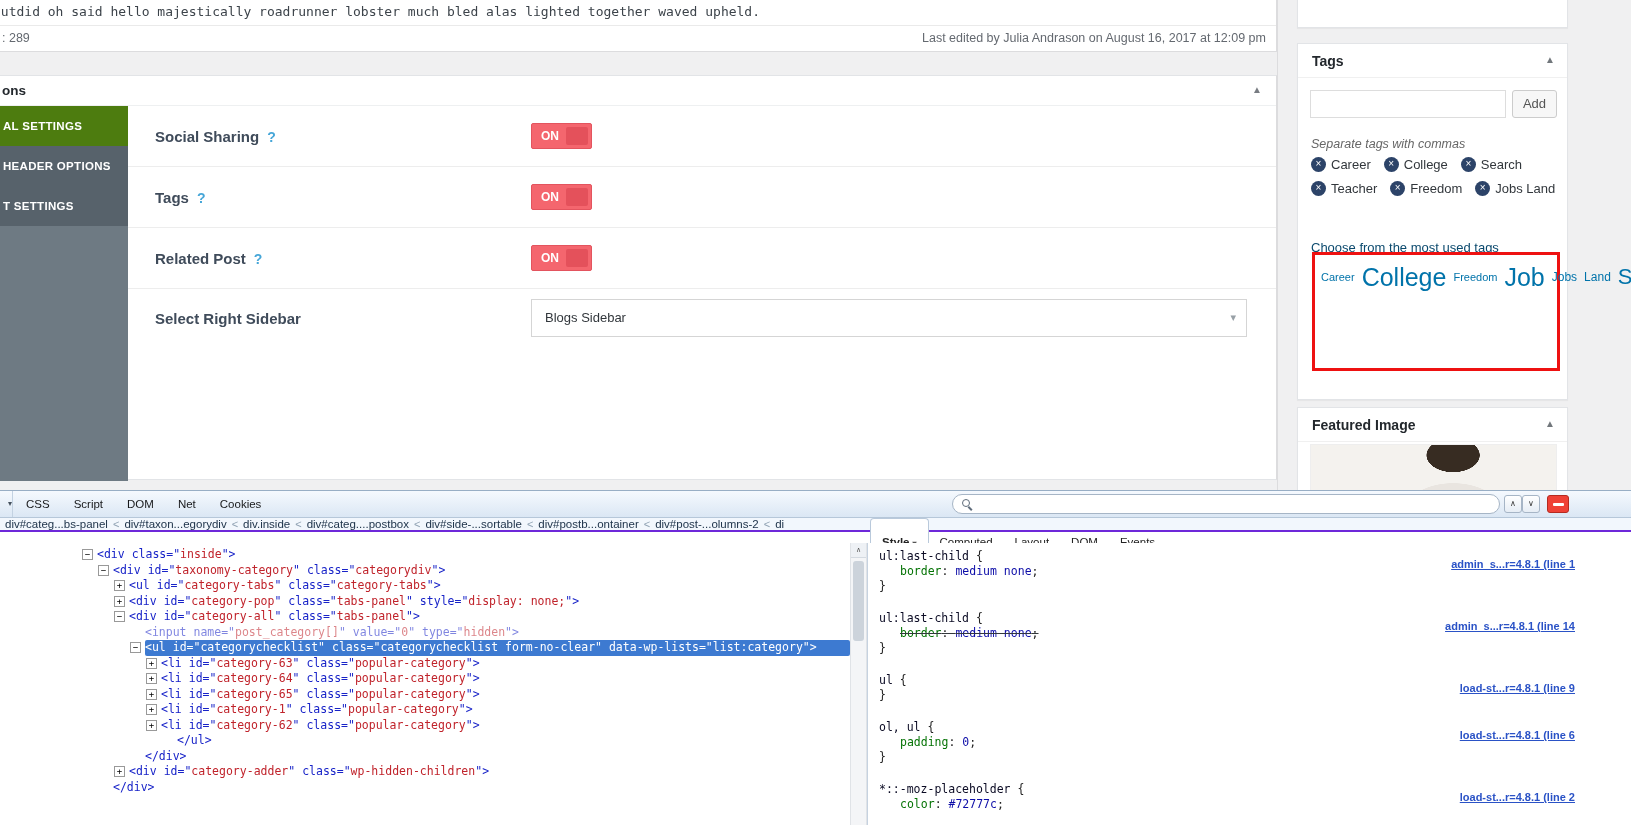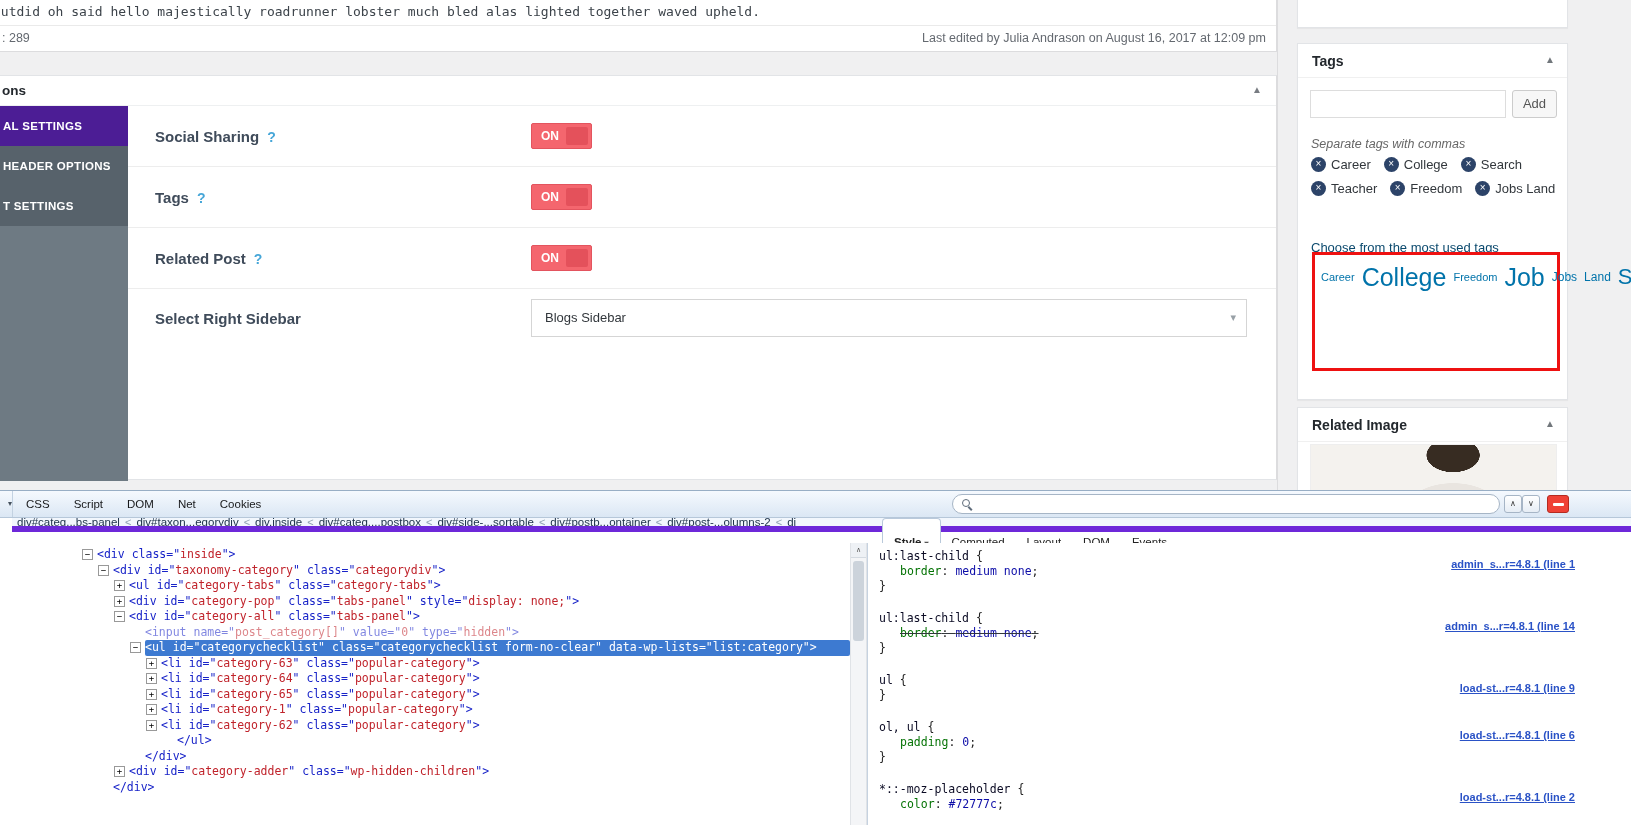--- a/index.html
+++ b/index.html
@@ -12,21 +12,21 @@
 #word-count{position:absolute;left:2px;top:31px;font-size:12.5px;color:#646970}
 #last-edited{position:absolute;right:10px;top:31px;font-size:12.5px;color:#646970}
 #divider-v{position:absolute;left:1277px;top:0;width:1px;height:490px;background:#dcdcde}
 
 #options-box{position:absolute;left:0;top:75px;width:1277px;height:405px;background:#fff;border-top:1px solid #e2e4e7;border-bottom:1px solid #e2e4e7;border-right:1px solid #dcdcde}
 #ob-header{position:relative;height:30px;border-bottom:1px solid #eef0f1}
 #ob-title{position:absolute;left:2px;top:7px;font-size:13.5px;font-weight:bold;color:#23282d}
 #ob-collapse{position:absolute;right:14px;top:8px;font-size:10px;color:#787c82;cursor:pointer}
 #ob-nav{position:absolute;left:0;top:30px;width:128px;height:375px;background:#6e7a83}
 .ob-nav-item{height:40px;line-height:40px;padding-left:3px;background:#57626b;color:#fff;font-size:11.5px;font-weight:bold;letter-spacing:.3px;cursor:pointer;white-space:nowrap;overflow:hidden}
-.ob-nav-item.active{background:#4c1d95}
+.ob-nav-item.active{background:#4d7c0f}
 #ob-rows{position:absolute;left:128px;top:30px;right:0;bottom:0}
 .ob-row{position:relative;border-bottom:1px solid #ededed}
 .toggle-row{height:61px}
 .ob-label{position:absolute;left:27px;top:50%;transform:translateY(-50%);font-size:15px;font-weight:bold;color:#3f4b5a;white-space:nowrap}
 .ob-label.fixed{transform:none}
 .help{color:#46a6d8;font-weight:bold;margin-left:8px;cursor:pointer;font-size:14px}
 .toggle{position:absolute;left:403px;top:50%;transform:translateY(-50%);width:61px;height:26px;background:#f4666e;border:1px solid #e3545e;border-radius:2px;cursor:pointer}
 .tg-text{position:absolute;left:9px;top:5px;color:#fff;font-size:12px;font-weight:bold}
 .tg-knob{position:absolute;right:3px;top:3px;width:22px;height:18px;background:#e4515b;border-radius:2px}
 #row-choose{height:118px}
@@ -74,21 +74,21 @@
 #fb-search{position:absolute;left:952px;top:3px;width:548px;height:20px;background:#fff;border:1px solid #a6b5c6;border-radius:11px}
 .mag{position:absolute;left:9px;top:4px;width:8px;height:8px;border:1.5px solid #5f6c7b;border-radius:50%}
 .mag::after{content:"";position:absolute;left:6px;top:6px;width:5px;height:1.5px;background:#5f6c7b;transform:rotate(45deg);transform-origin:0 0}
 #fb-search input{position:absolute;left:23px;top:1px;width:508px;height:16px;border:none;outline:none;font-size:11.5px;background:transparent;color:#333}
 #fb-search input::placeholder{color:#8b95a0;font-style:italic}
 .fb-navbtn{position:absolute;top:4px;width:18px;height:18px;background:linear-gradient(#fff,#e6edf5);border:1px solid #a6b5c6;border-radius:3px;font-size:8px;color:#333;text-align:center;line-height:16px;cursor:pointer}
 #fb-prev{left:1504px}
 #fb-next{left:1522px}
 #fb-off{position:absolute;left:1547px;top:4px;width:22px;height:18px;background:#ef4136;border:1px solid #b52a20;border-radius:3px;cursor:pointer}
 #fb-off span{position:absolute;left:5px;top:7px;width:11px;height:3px;background:#fff;border-radius:1px}
-#fb-bar2{position:absolute;top:27px;left:12px;right:0;height:14px;background:#f2f7fd;border-bottom:6px solid #6d28d9}
+#fb-bar2{position:absolute;top:27px;left:0;right:0;height:14px;background:#f2f7fd;border-bottom:2px solid #6d28d9}
 #fb-crumbs{position:absolute;left:5px;top:0;height:100%;display:flex;align-items:center;white-space:nowrap;overflow:hidden;width:860px}
 .crumb{font-size:11.5px;color:#20354c;cursor:pointer}
 .crumb-sep{margin:0 5px;color:#8ea0b2;font-size:11px}
 #fb-rtabs{position:absolute;left:870px;top:0;height:100%;display:flex}
 .fb-rtab{padding:12px 11px;line-height:25px;font-size:11.5px;color:#222;cursor:pointer}
 .fb-rtab.active{background:#fff;border:1px solid #b9c9db;border-bottom:none;border-radius:4px 4px 0 0;font-weight:bold;line-height:23px}
 .rtab-caret{font-size:8px;color:#555;margin-left:3px}
 #fb-content{position:absolute;top:52px;left:0;right:0;bottom:0}
 #fb-tree{position:absolute;left:0;top:0;width:850px;bottom:0;overflow:hidden;padding-top:4px;font-family:"DejaVu Sans Mono",monospace;font-size:11.5px;line-height:15.5px}
 .tl{display:flex;align-items:center;white-space:nowrap;cursor:default;height:15.5px}
@@ -211,21 +211,21 @@
         </span>
       </div>
     <div id="most-used">Choose from the most used tags</div>
     <div id="cloud-annotation">
       <div id="tag-cloud"><span class="cloud-tag" style="font-size: 11px;">Career</span><span class="cloud-tag" style="font-size: 25px;">College</span><span class="cloud-tag" style="font-size: 11px;">Freedom</span><span class="cloud-tag" style="font-size: 25px;">Job</span><span class="cloud-tag" style="font-size: 12px;">Jobs</span><span class="cloud-tag" style="font-size: 12px;">Land</span><span class="cloud-tag" style="font-size: 22px;">Search</span></div>
     </div>
   </div>
 
   <div id="featured-box" class="metabox">
     <div class="mb-header">
-      <span class="mb-title">Related Image</span>
+      <span class="mb-title">Featured Image</span>
       <span class="mb-toggle">▲</span>
     </div>
     <div id="featured-preview"></div>
   </div>
 
   <div id="firebug">
     <div id="fb-toolbar">
       <div id="fb-tab-stub">
         <span>▾</span>
       </div>

